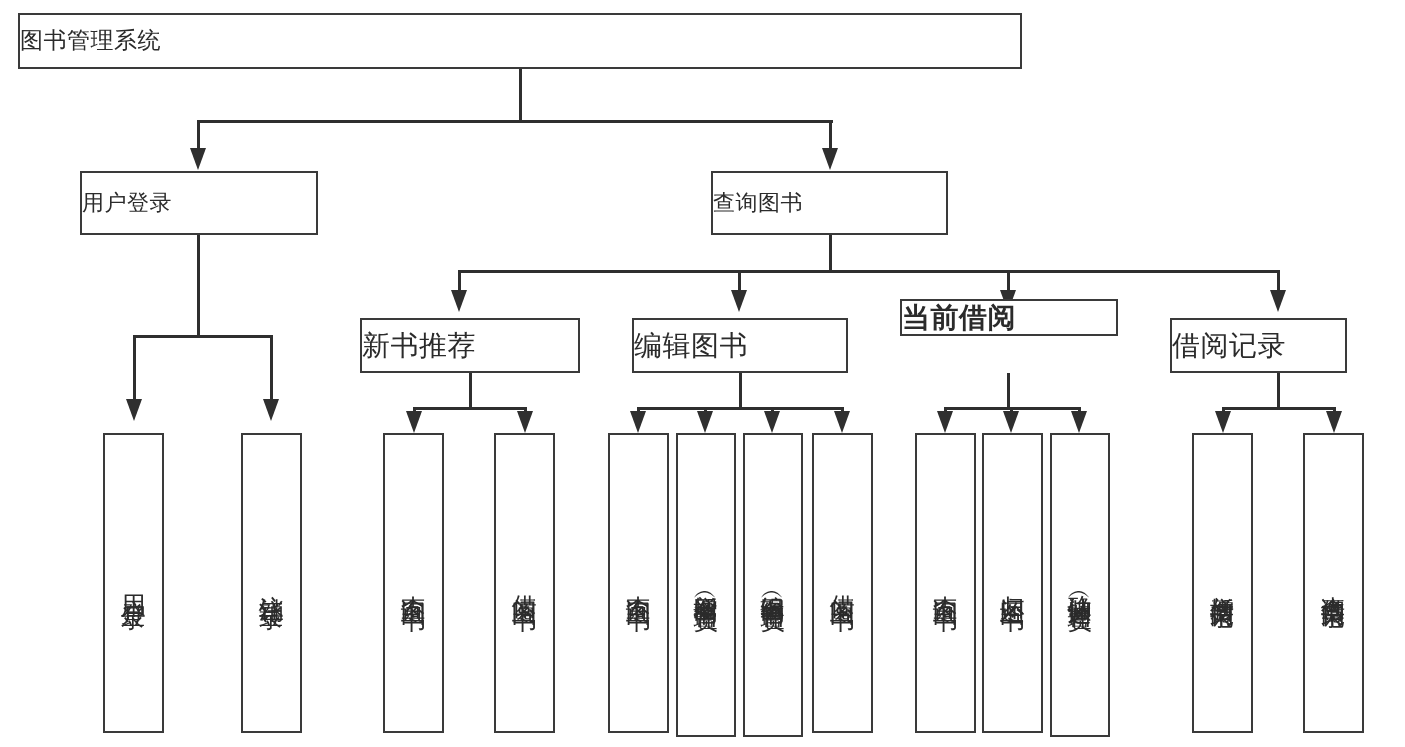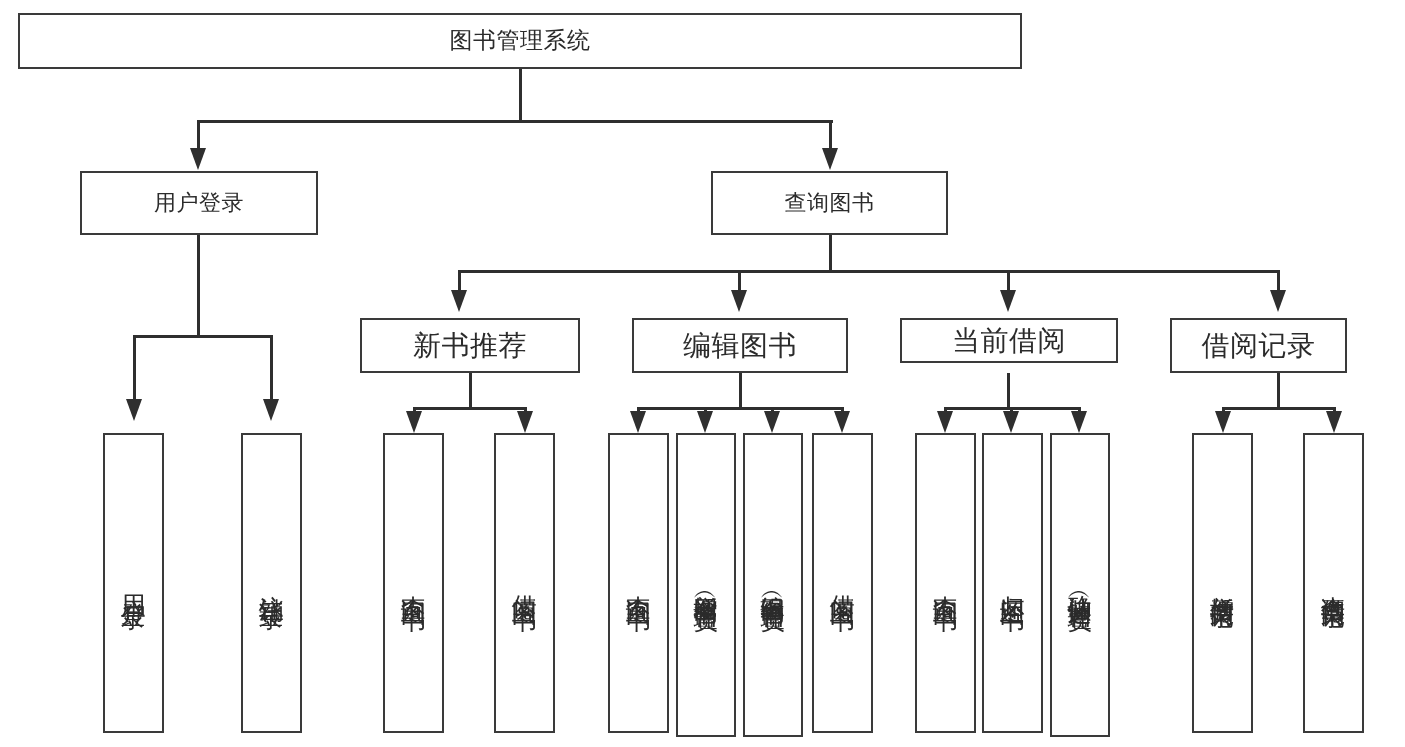--- a/index.html
+++ b/index.html
@@ -7,21 +7,20 @@
   #canvas{position:relative;width:1405px;height:747px;background:#ffffff;overflow:hidden;}
 
   
   .node{
     position:absolute;
     box-sizing:border-box;
     background:#ffffff;
     border:2px solid #3a3a3a;
     display:flex;
     align-items:center;
-    justify-content:center;
     color:#2b2b2b;
   }
   .node .lbl{
     display:block;
     text-align:center;
     line-height:1.18;
     letter-spacing:0.5px;
   }
   .node.root .lbl{font-size:23px;}
   .node.lvl1 .lbl{font-size:22px;}
@@ -107,21 +106,21 @@
   <div class="arrow" style="left:1000px;top:290px;"></div>
   <div class="ln v" style="left:1277px;top:270px;width:3px;height:24px;"></div>
   <div class="arrow" style="left:1270px;top:290px;"></div>
 
   <div class="node lvl2" style="left:360px;top:318px;width:220px;height:55px;">
     <span class="lbl">新书推荐</span>
   </div>
   <div class="node lvl2" style="left:632px;top:318px;width:216px;height:55px;">
     <span class="lbl">编辑图书</span>
   </div>
-  <div class="node lvl2" style="left:900px;top:318px;width:218px;height:45px;">
+  <div class="node lvl2" style="left:900px;top:299px;width:218px;height:37px;font-weight:bold;">
     <span class="lbl">当前借阅</span>
   </div>
   <div class="node lvl2" style="left:1170px;top:318px;width:177px;height:55px;">
     <span class="lbl">借阅记录</span>
   </div>
 
   <div class="ln v" style="left:469px;top:373px;width:3px;height:37px;"></div>
   <div class="ln h" style="left:413px;top:407px;width:114px;height:3px;"></div>
   <div class="ln v" style="left:413px;top:407px;width:3px;height:12px;"></div>
   <div class="arrow" style="left:406px;top:411px;"></div>

